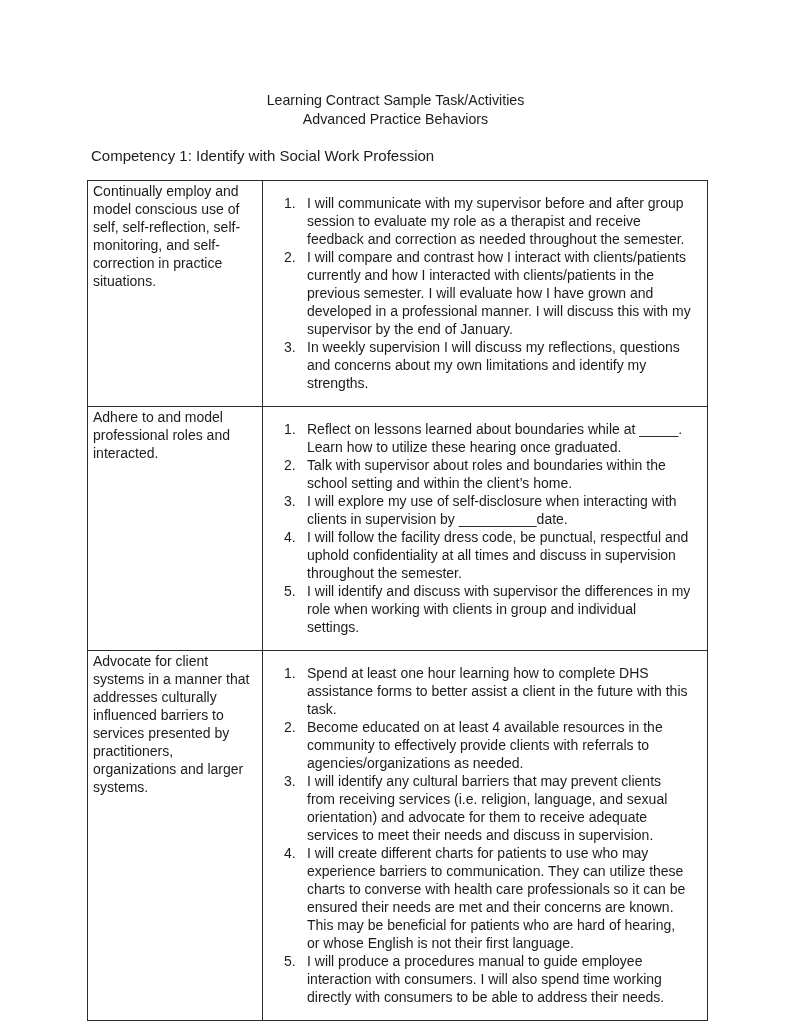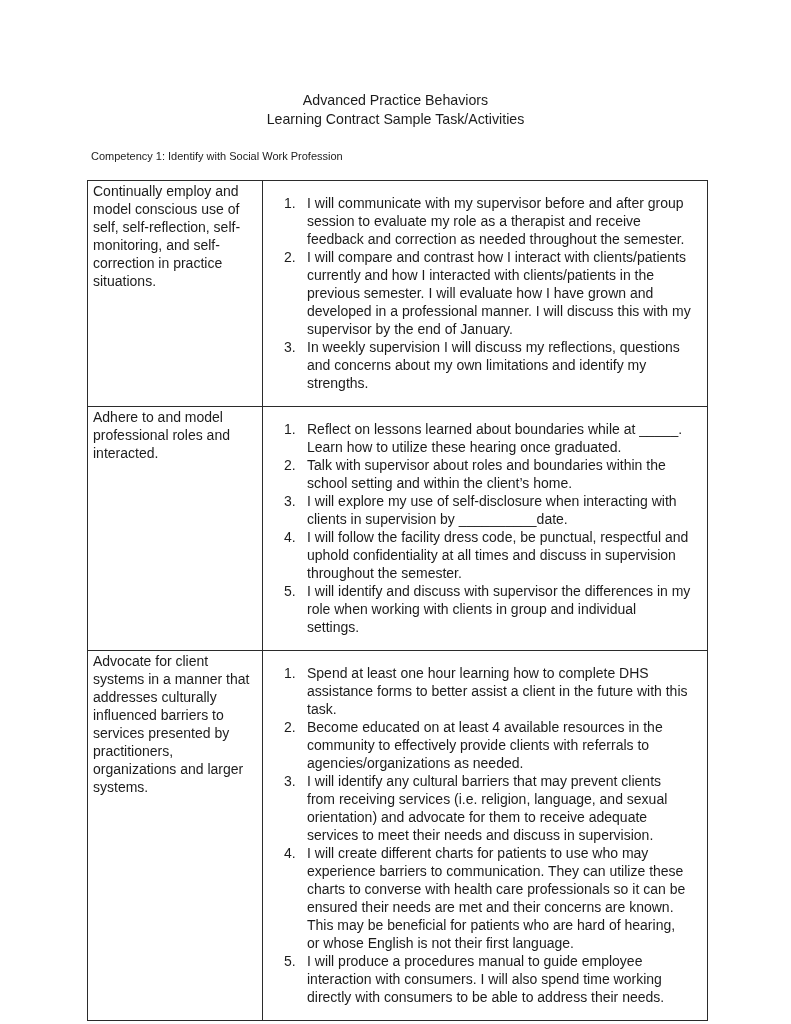--- a/index.html
+++ b/index.html
@@ -17,21 +17,21 @@
     height: 1024px;
     padding-top: 91px;
   }
   .doc-title {
     text-align: center;
     font-size: 14.2px;
     line-height: 18.5px;
   }
   .competency-heading {
     margin: 19px 0 8px 91px;
-    font-size: 11px;
+    font-size: 15px;
     line-height: 18.5px;
   }
   .contract-table {
     margin: 14px 0 0 87px;
     width: 620px;
     border-collapse: collapse;
     table-layout: fixed;
     font-size: 14px;
     line-height: 18px;
   }
@@ -58,22 +58,22 @@
     position: absolute;
     left: 4px;
     top: 0;
   }
 </style>
 </head>
 <body>
 
 <div class="page">
   <div class="doc-title">
+    <div>Learning Contract Sample Task/Activities</div>
     <div>Advanced Practice Behaviors</div>
-    <div>Learning Contract Sample Task/Activities</div>
   </div>
   <div class="competency-heading">Competency 1: Identify with Social Work Profession</div>
   <table class="contract-table">
     <colgroup>
         <col class="col-behavior">
         <col class="col-tasks">
       </colgroup>
     <tbody>
         <tr>
           <td>Continually employ and model conscious use of self, self-reflection, self-monitoring, and self-correction in practice situations.</td>

